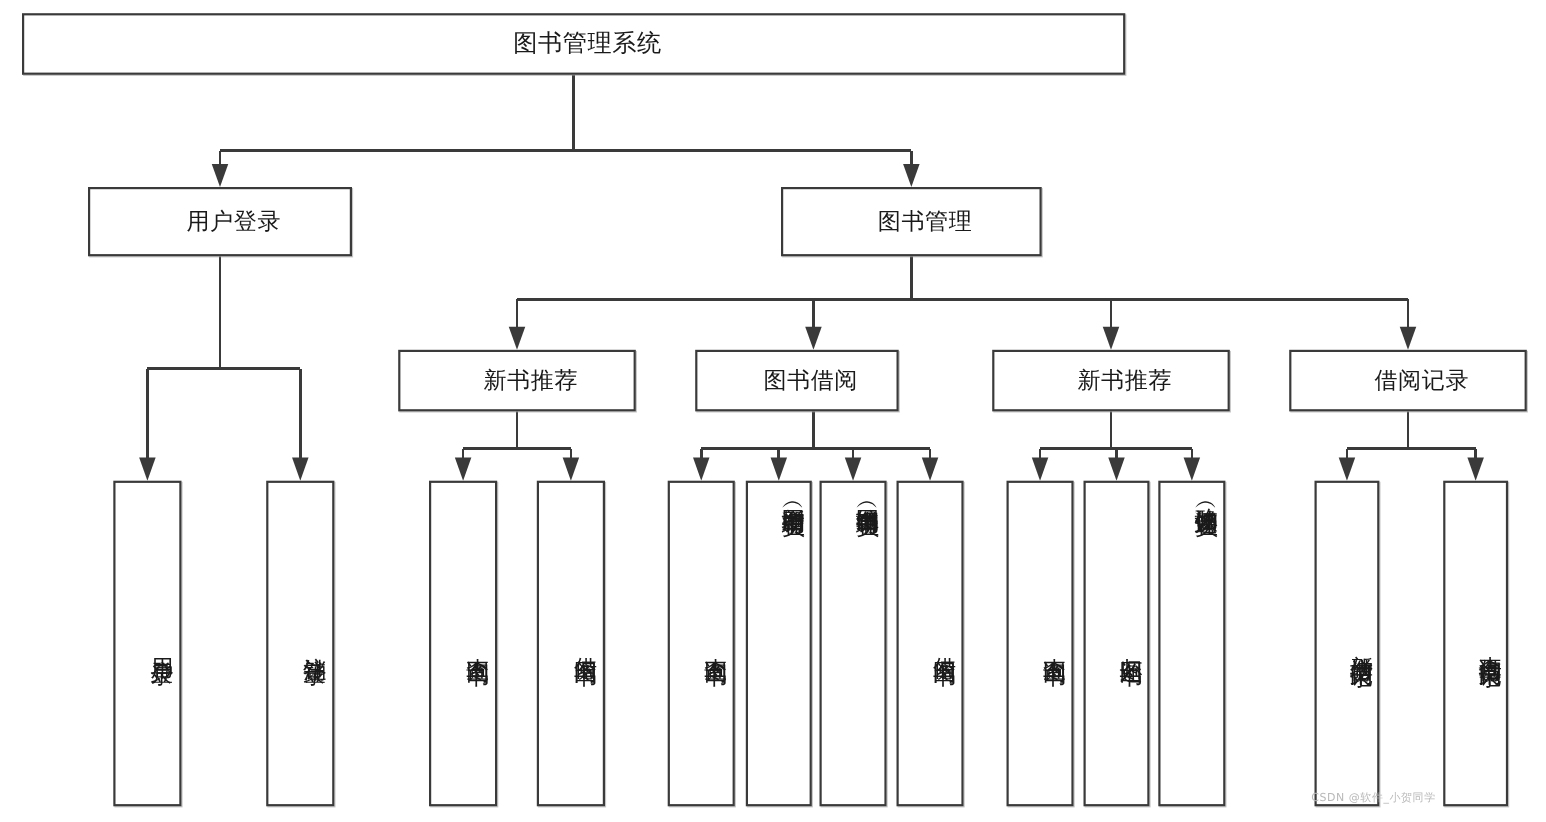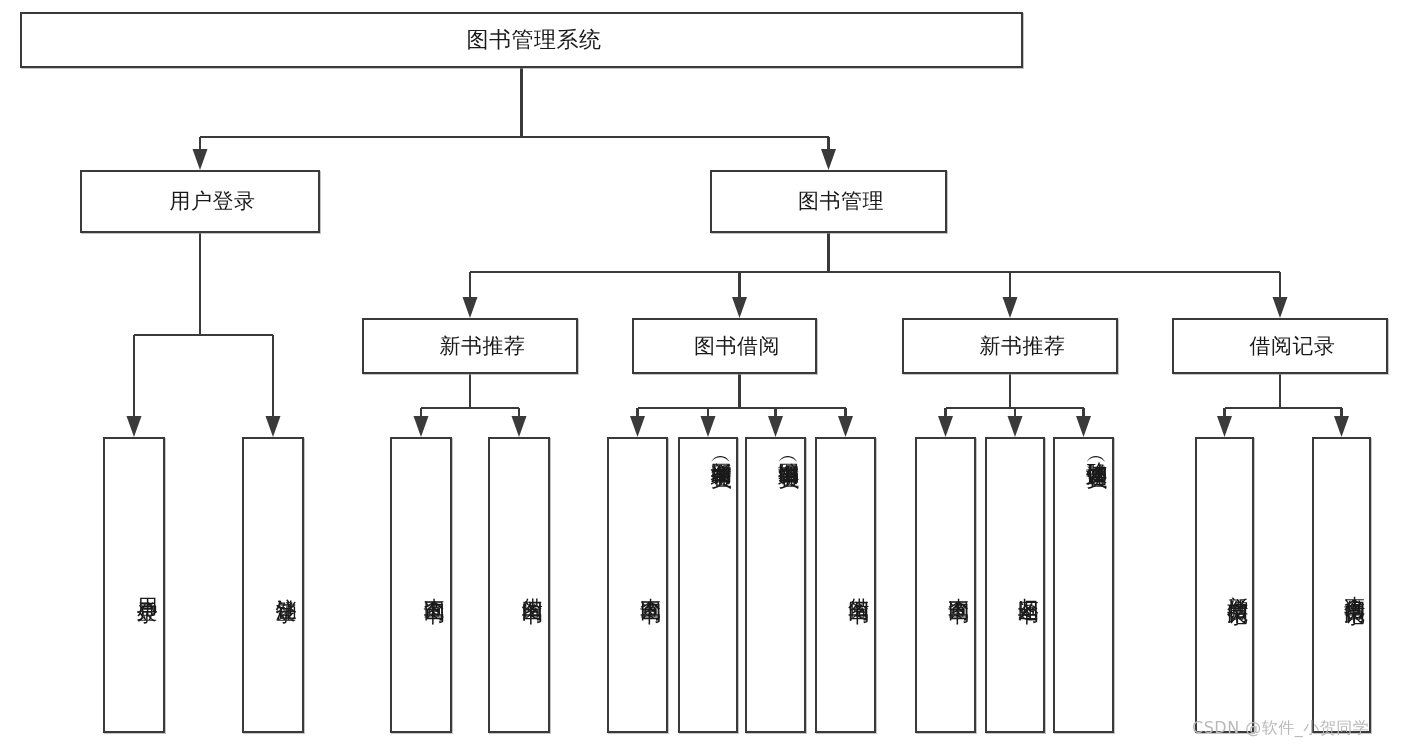--- a/index.html
+++ b/index.html
@@ -63,21 +63,21 @@
   }
   .node.vertical.tall-text .node-label {
     letter-spacing: 1px;
   }
   .node.vertical.mid-text {
     align-items: center;
     padding-top: 0;
   }
   .watermark {
     position: absolute;
-    font-size: 16px;
+    font-size: 10px;
     color: #b9b9b9;
     white-space: nowrap;
     letter-spacing: 0.5px;
   }
 </style>
 </head>
 <body>
 
 <div id="canvas">
   <svg id="wires" viewBox="0 0 1405 747" xmlns="http://www.w3.org/2000/svg">

